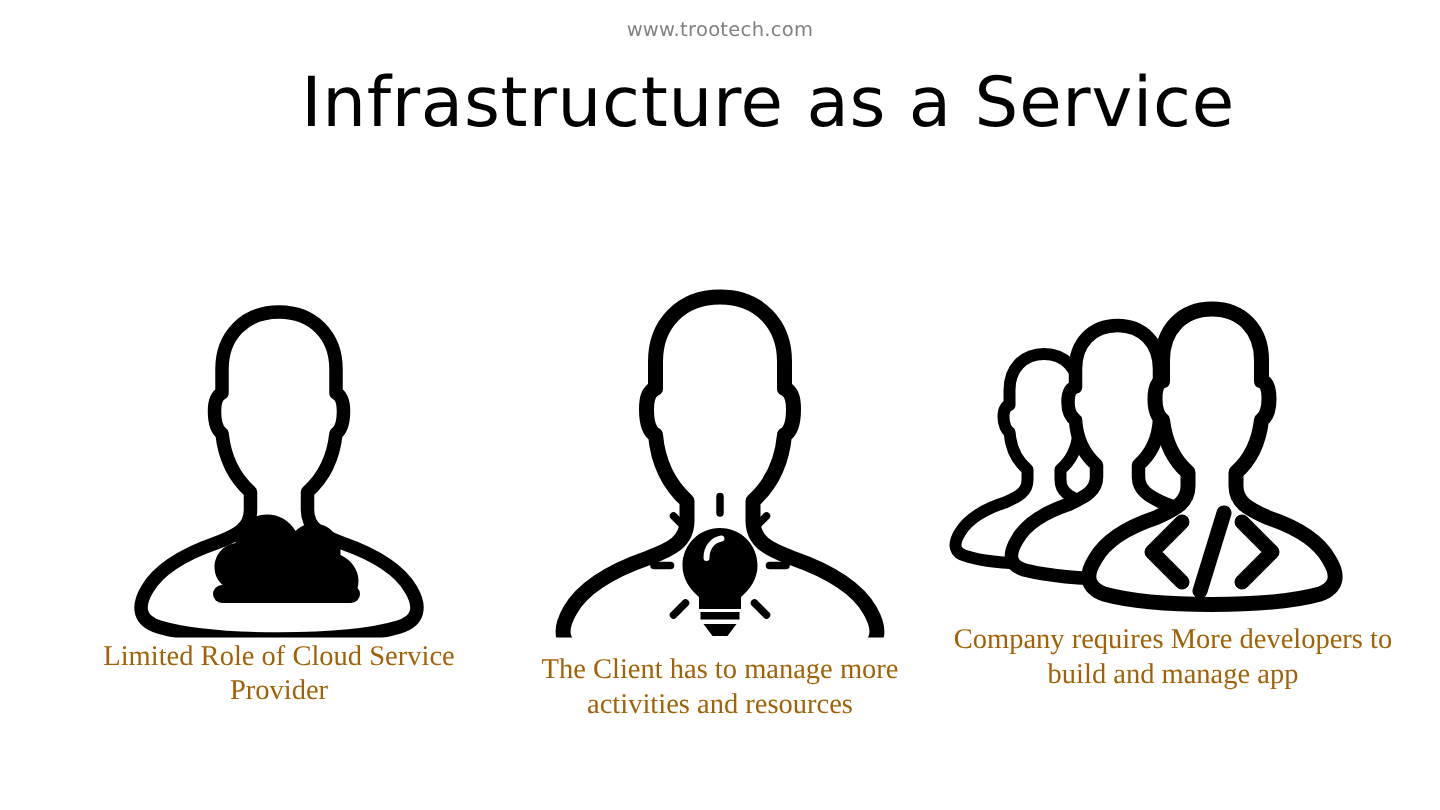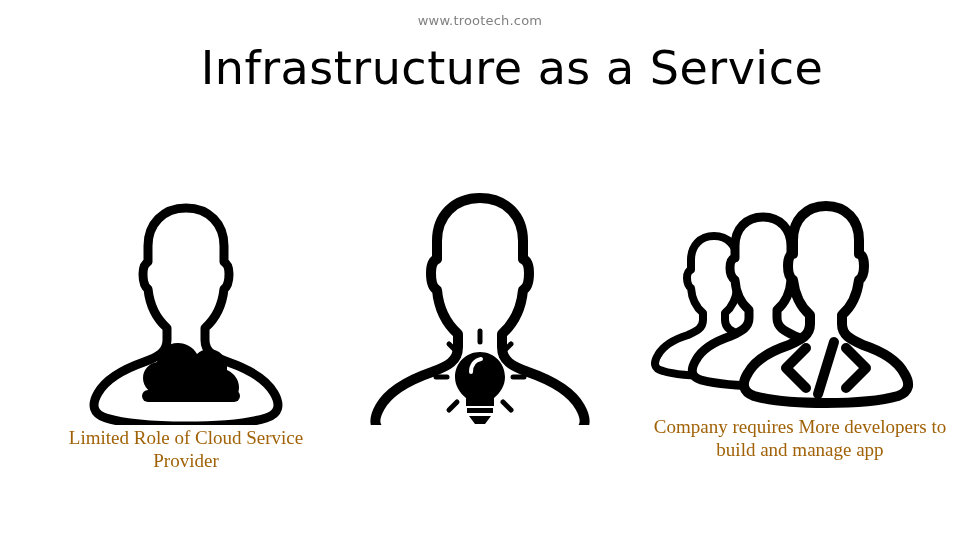--- a/index.html
+++ b/index.html
@@ -64,21 +64,21 @@
 
   
   .col {
     position: absolute;
     top: 190px;
     width: 300px;
     height: 330px;
   }
   #col-1 { left: 36px; }
   #col-2 { left: 330px; }
-  #col-3 { left: 650px; }
+  #col-3 { left: 632px; }
 
   .icon-wrap {
     position: relative;
     width: 300px;
     height: 235px;
   }
   .icon-wrap svg { display: block; }
 
   .caption {
     position: absolute;
@@ -201,20 +201,21 @@
             <line x1="119" y1="154" x2="127" y2="162"></line>
             <line x1="181" y1="154" x2="173" y2="162"></line>
             <line x1="106" y1="187" x2="117" y2="187"></line>
             <line x1="194" y1="187" x2="183" y2="187"></line>
             <line x1="119" y1="220" x2="127" y2="212"></line>
             <line x1="181" y1="220" x2="173" y2="212"></line>
           </g>
         </g>
       </svg>
     </div>
+    <div class="caption" id="caption-2">The Client has to manage more activities and resources</div>
   </div>
 
   <div class="col" id="col-3">
     <div class="icon-wrap">
       <svg width="300" height="235" viewBox="0 0 300 235" xmlns="http://www.w3.org/2000/svg">
 
         <g>
           <path d="M64 46
                    C 50 46 41 56 41 70
                    L 41 80

